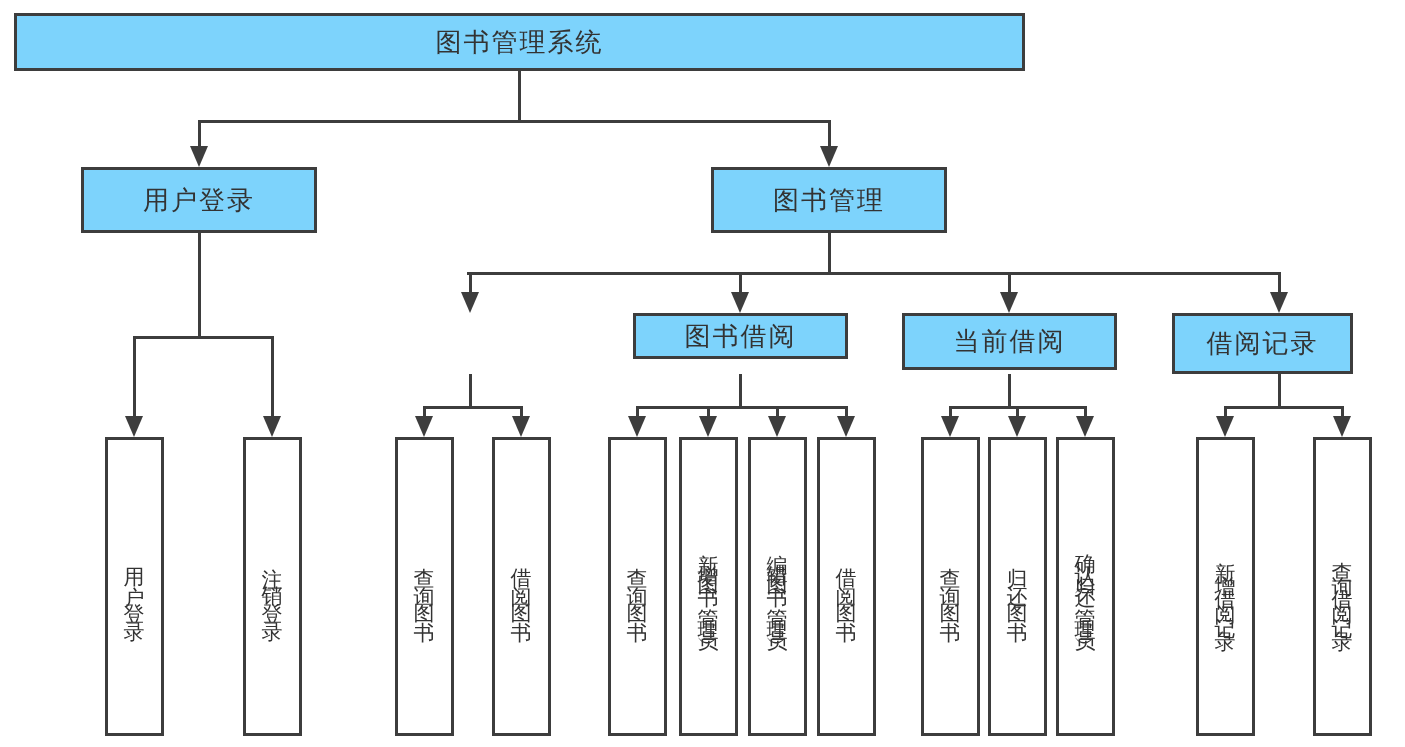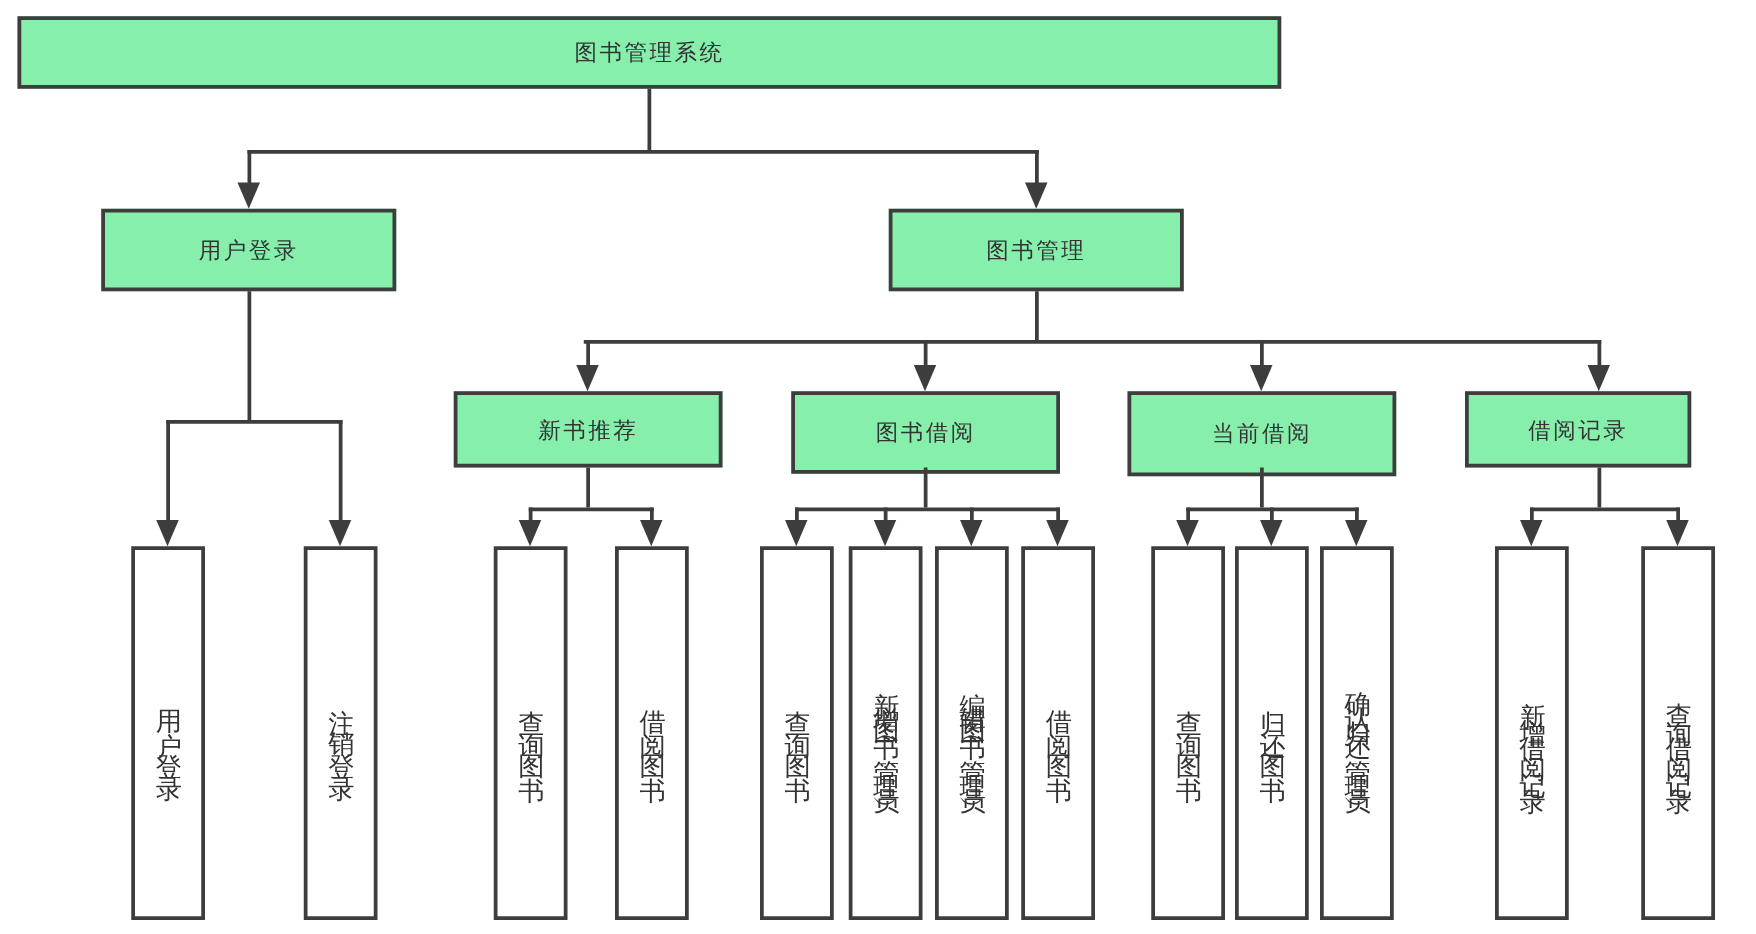--- a/index.html
+++ b/index.html
@@ -7,22 +7,22 @@
     --text:#333333;
     --wm:#a6a6a6;
   }
   html,body{margin:0;padding:0;background:#fff;}
   .stage{
     position:relative;width:1405px;height:747px;background:#fff;overflow:hidden;
     font-family:"Liberation Sans","DejaVu Sans",sans-serif;color:var(--text);
   }
   .box{
     position:absolute;box-sizing:border-box;border:3px solid var(--line);
-    background:#86efac;display:flex;align-items:center;justify-content:center;
-    font-size:18px;letter-spacing:2px;
+    background:#7dd3fc;display:flex;align-items:center;justify-content:center;
+    font-size:26px;letter-spacing:2px;
   }
   .vbox{
     position:absolute;box-sizing:border-box;border:3px solid var(--line);
     background:#fff;font-size:21px;
     writing-mode:vertical-rl;text-orientation:mixed;
     text-align:center;line-height:53px;letter-spacing:18px;
     overflow:hidden;
   }
   .vbox.long{letter-spacing:11px;}
   .hl{position:absolute;height:3px;background:var(--line);}
@@ -66,23 +66,22 @@
   <div class="hl" style="left:467px;top:272px;width:814px"></div>
   <div class="vl" style="left:469px;top:272px;height:23px"></div>
   <div class="arr" style="left:461px;top:292px"></div>
   <div class="vl" style="left:739px;top:272px;height:23px"></div>
   <div class="arr" style="left:731px;top:292px"></div>
   <div class="vl" style="left:1008px;top:272px;height:23px"></div>
   <div class="arr" style="left:1000px;top:292px"></div>
   <div class="vl" style="left:1278px;top:272px;height:23px"></div>
   <div class="arr" style="left:1270px;top:292px"></div>
 
-  <div class="box" style="left:363px;top:313px;width:215px;height:61px">新书推荐</div>
-  <div class="box" style="left:633px;top:313px;width:215px;height:66px">图书借阅</div>
-  <div class="box" style="left:902px;top:313px;width:215px;height:68px">当前借阅</div>
+  <div class="box" style="left:633px;top:313px;width:215px;height:46px">图书借阅</div>
+  <div class="box" style="left:902px;top:313px;width:215px;height:57px">当前借阅</div>
   <div class="box" style="left:1172px;top:313px;width:181px;height:61px">借阅记录</div>
 
   <div class="vl" style="left:469px;top:374px;height:32px"></div>
   <div class="hl" style="left:423px;top:406px;width:100px"></div>
   <div class="vl" style="left:423px;top:406px;height:13px"></div>
   <div class="arr" style="left:415px;top:416px"></div>
   <div class="vl" style="left:520px;top:406px;height:13px"></div>
   <div class="arr" style="left:512px;top:416px"></div>
 
   <div class="vl" style="left:739px;top:374px;height:32px"></div>

